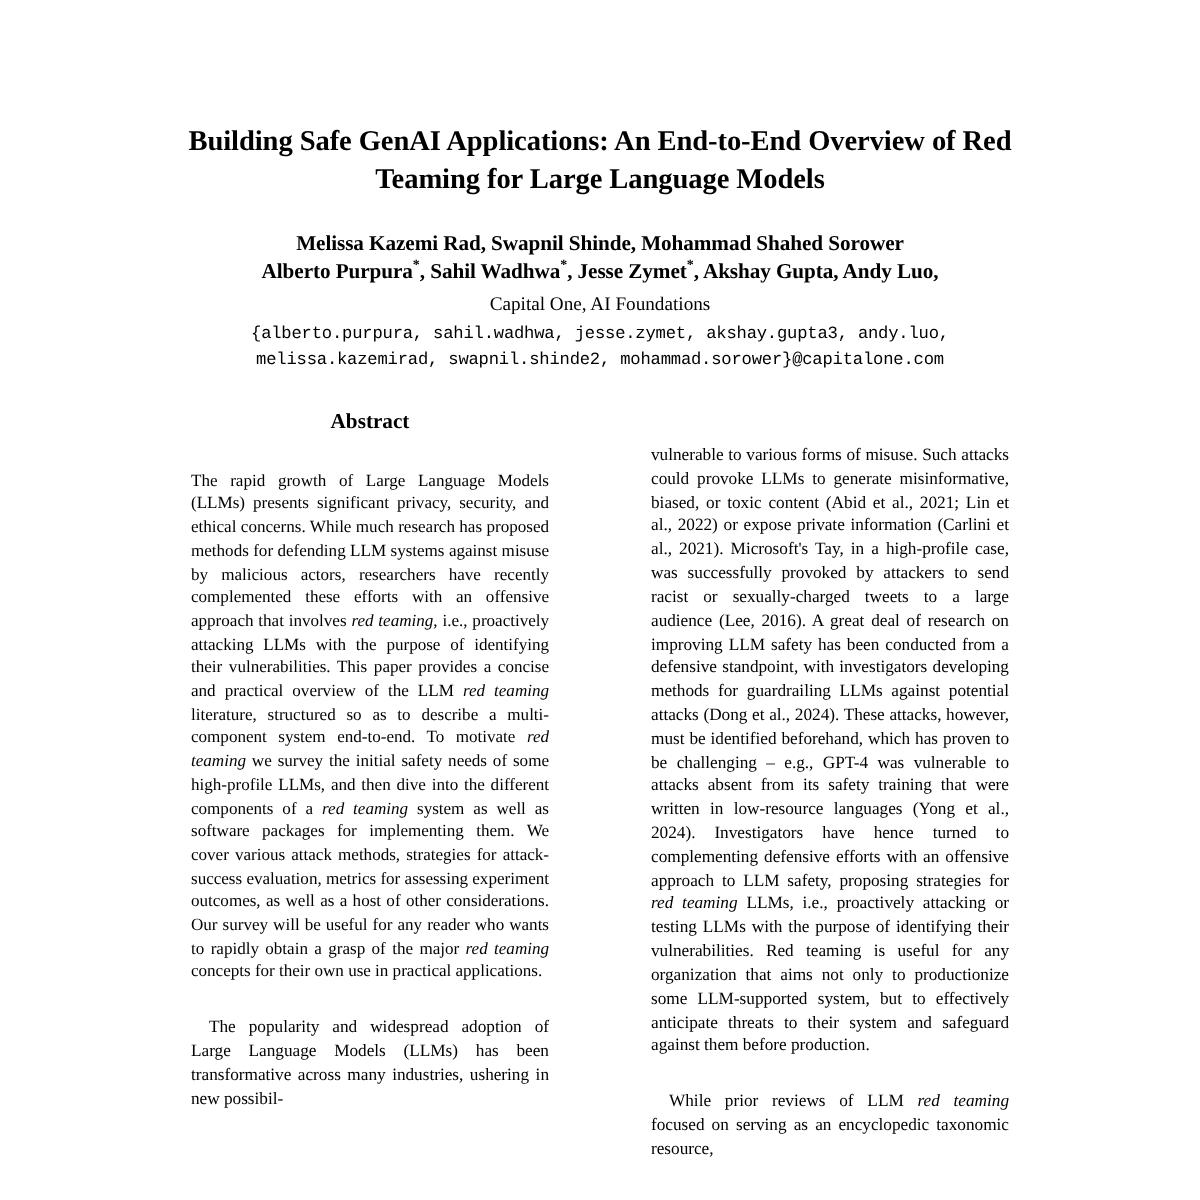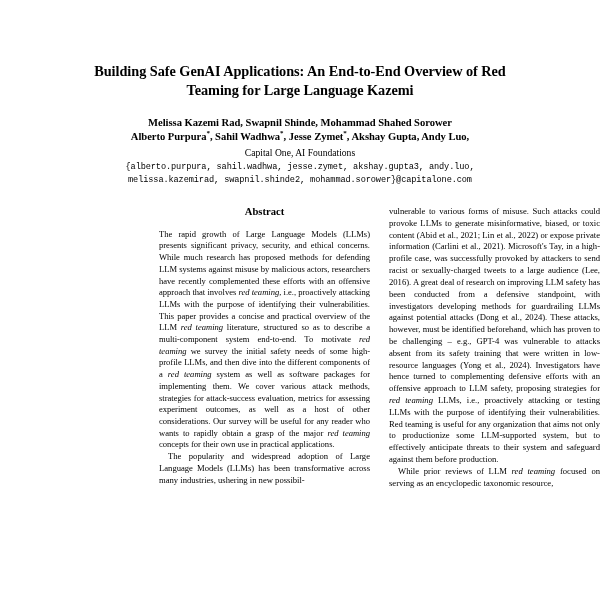--- a/index.html
+++ b/index.html
@@ -75,21 +75,21 @@
 
   
   .columns {
     position: absolute;
     top: 206px;
     left: 0;
     width: 600px;
     height: 394px;
     display: flex;
     flex-direction: row;
-    justify-content: flex-end;
+    justify-content: center;
     gap: 19px;
     overflow: hidden;
     font-family: Liberation Serif, serif;
   }
 
   .col {
     width: 211px;
     overflow: hidden;
   }
   .col-left { padding-left: 0; }
@@ -100,21 +100,21 @@
     font-weight: bold;
     margin: 0 0 10px 0;
     line-height: 1.2;
   }
 
   .para {
     font-size: 8.65px;
     line-height: 1.365;
     text-align: justify;
     text-justify: inter-word;
-    margin: 0;
+    margin: 16px;
     hyphens: none;
     letter-spacing: -0.01px;
   }
   .para + .para { text-indent: 9px; margin-top: 0; }
 
   .abstract-body {
     font-size: 8.55px;
     line-height: 1.37;
   }
 
@@ -133,21 +133,21 @@
 </style>
 </head>
 <body>
 
 <div id="page">
 
   <div class="header">
 
     <h1 class="paper-title">
       <span class="t-line">Building Safe GenAI Applications: An End-to-End Overview of Red</span>
-      <span class="t-line">Teaming for Large Language Kazemi</span>
+      <span class="t-line">Teaming for Large Language Models</span>
     </h1>
 
     <div class="authors">
       <span class="a-line">Melissa Kazemi Rad, Swapnil Shinde, Mohammad Shahed Sorower</span>
       <span class="a-line">Alberto Purpura<sup>*</sup>, Sahil Wadhwa<sup>*</sup>, Jesse Zymet<sup>*</sup>, Akshay Gupta, Andy Luo,</span>
     </div>
 
     <div class="affiliation">Capital One, AI Foundations</div>
 
     <div class="emails">

